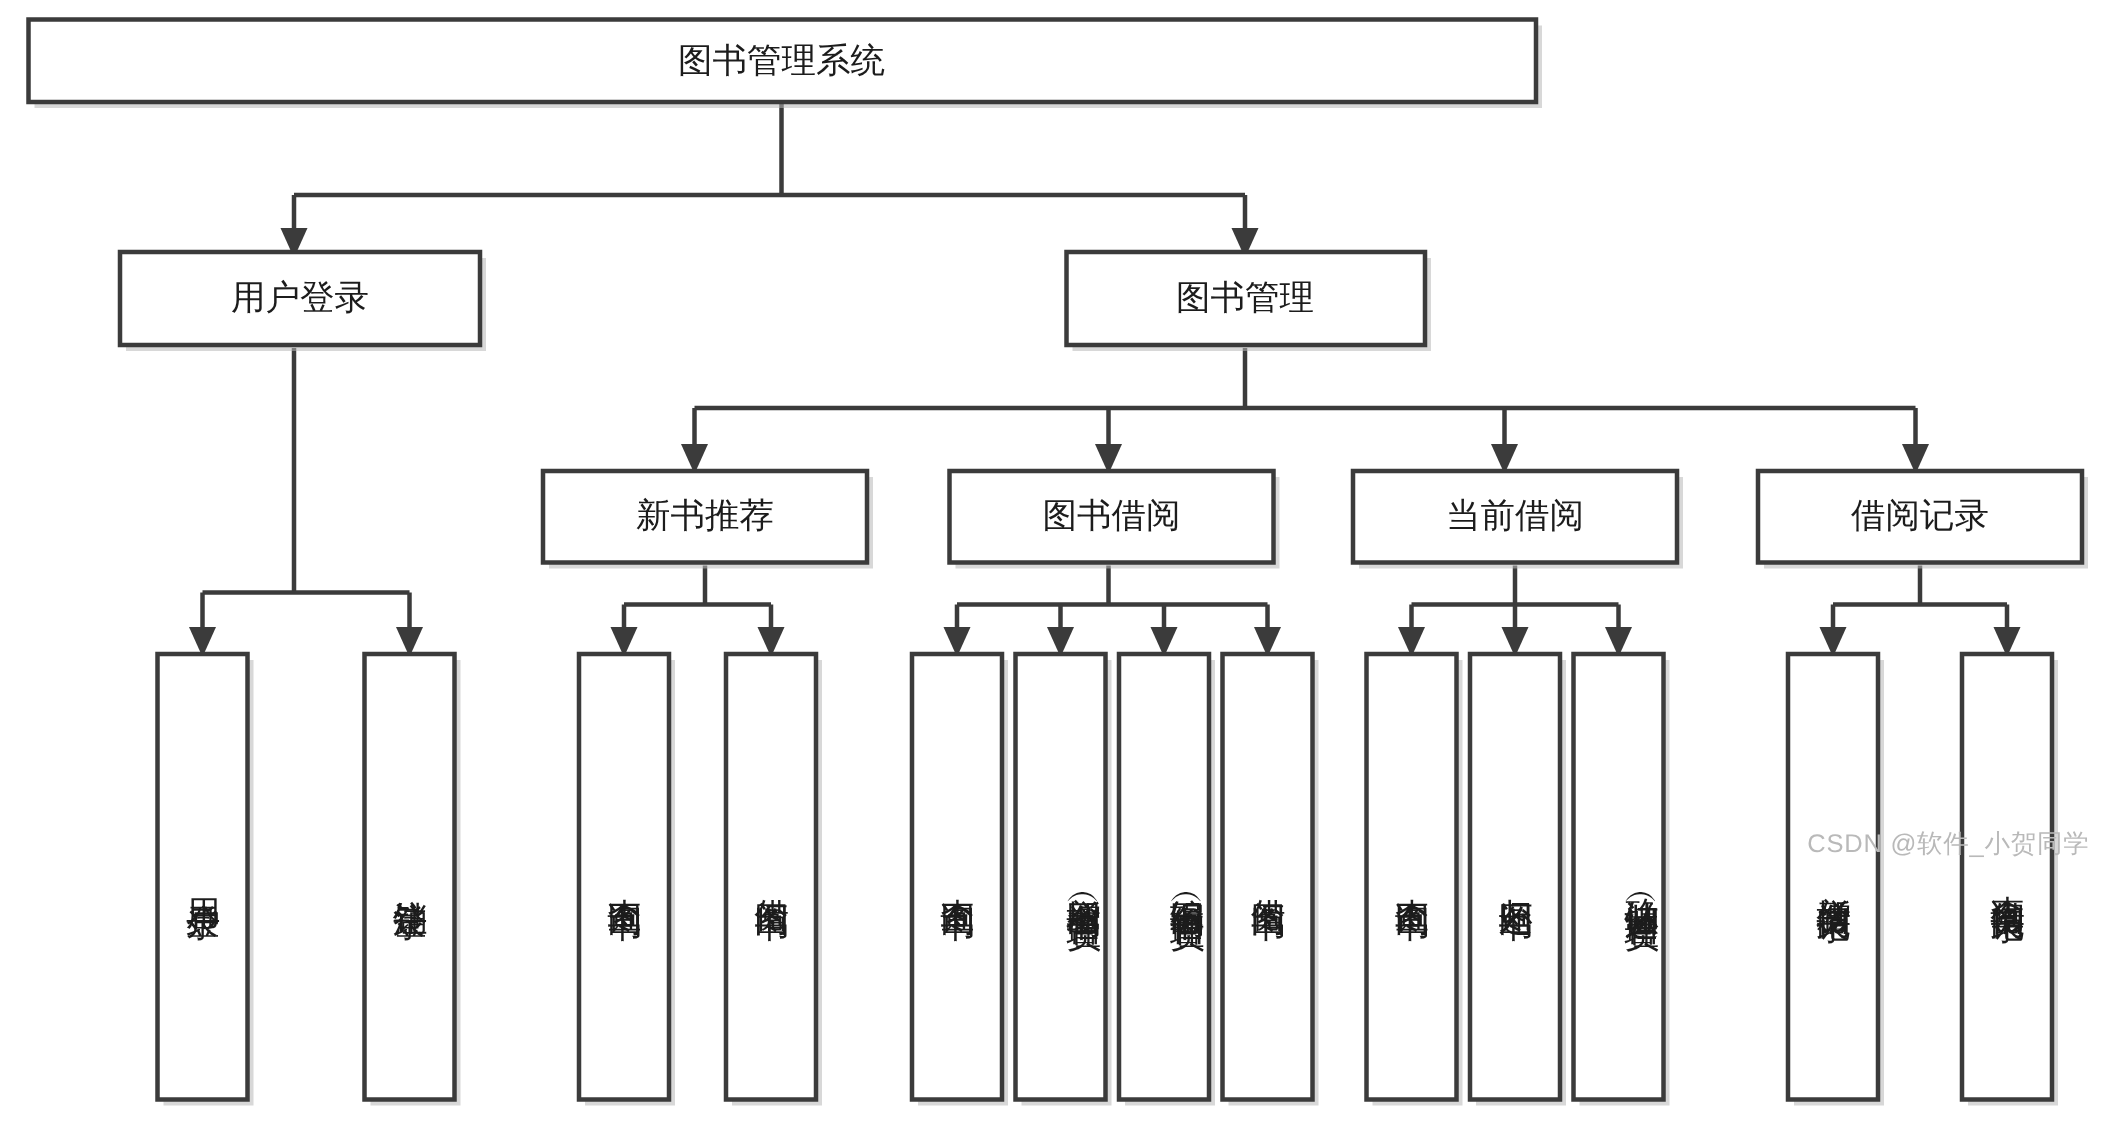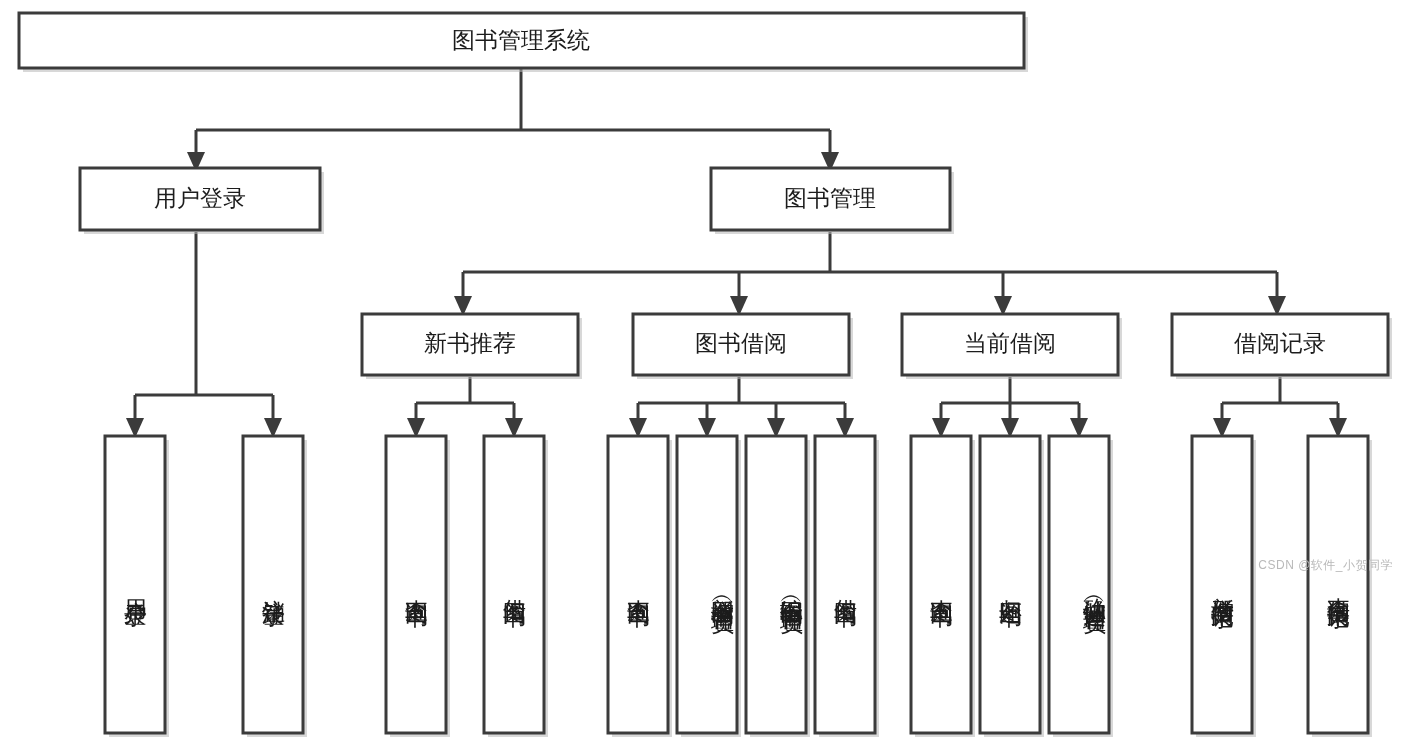--- a/index.html
+++ b/index.html
@@ -64,21 +64,21 @@
     align-items: center;
     justify-content: center;
     white-space: pre;
     pointer-events: none;
   }
   .watermark {
     position: absolute;
     right: 12px;
     bottom: 4px;
     font-family: "Liberation Sans", "DejaVu Sans", sans-serif;
-    font-size: 12px;
+    font-size: 17px;
     color: #b9b9b9;
     letter-spacing: 0.5px;
     white-space: nowrap;
   }
 </style>
 </head>
 <body>
 
 <div id="diagram-root">
 

